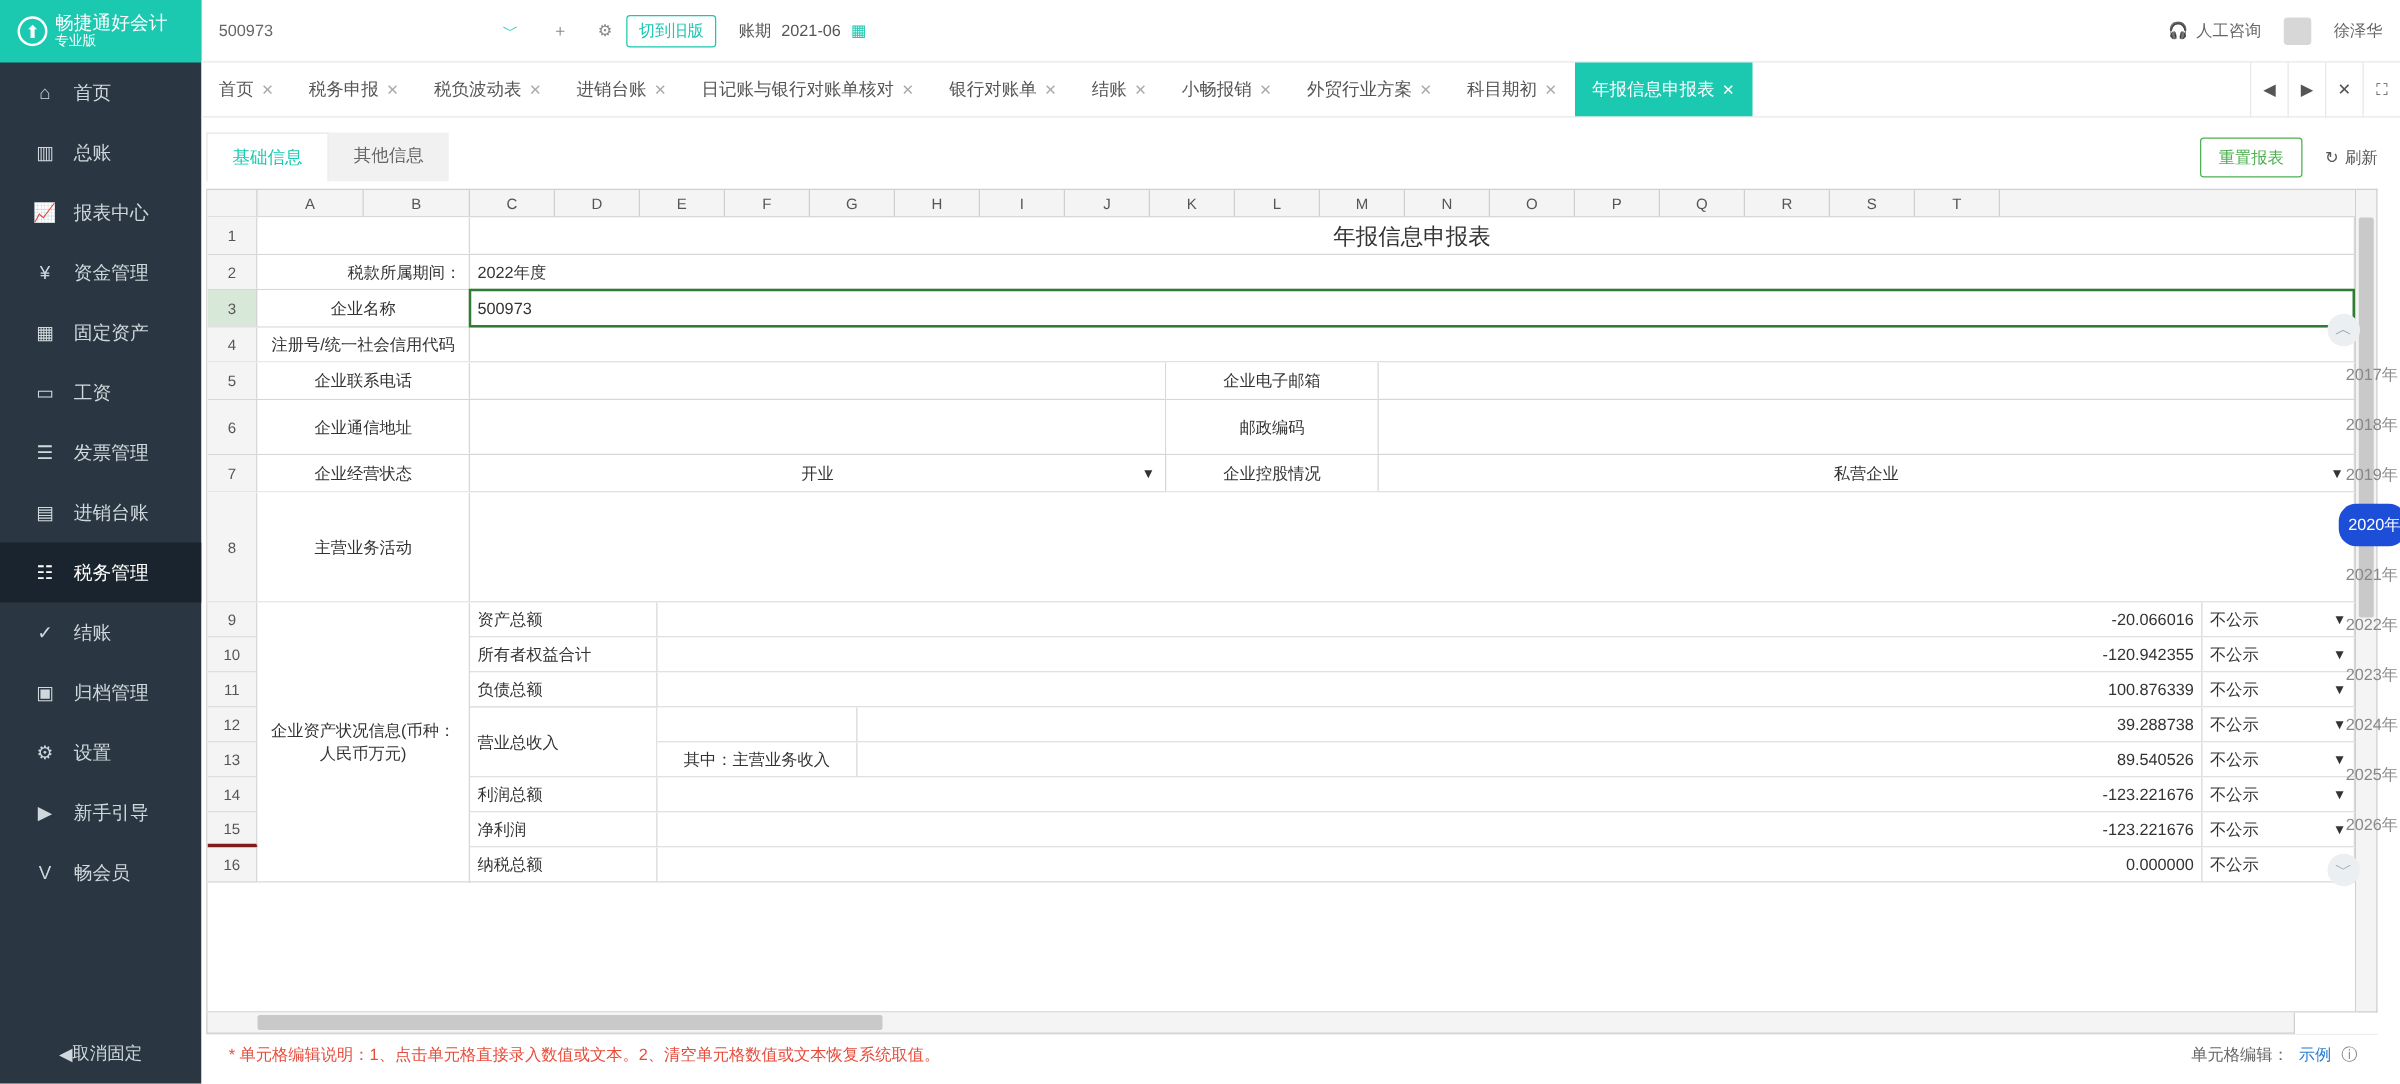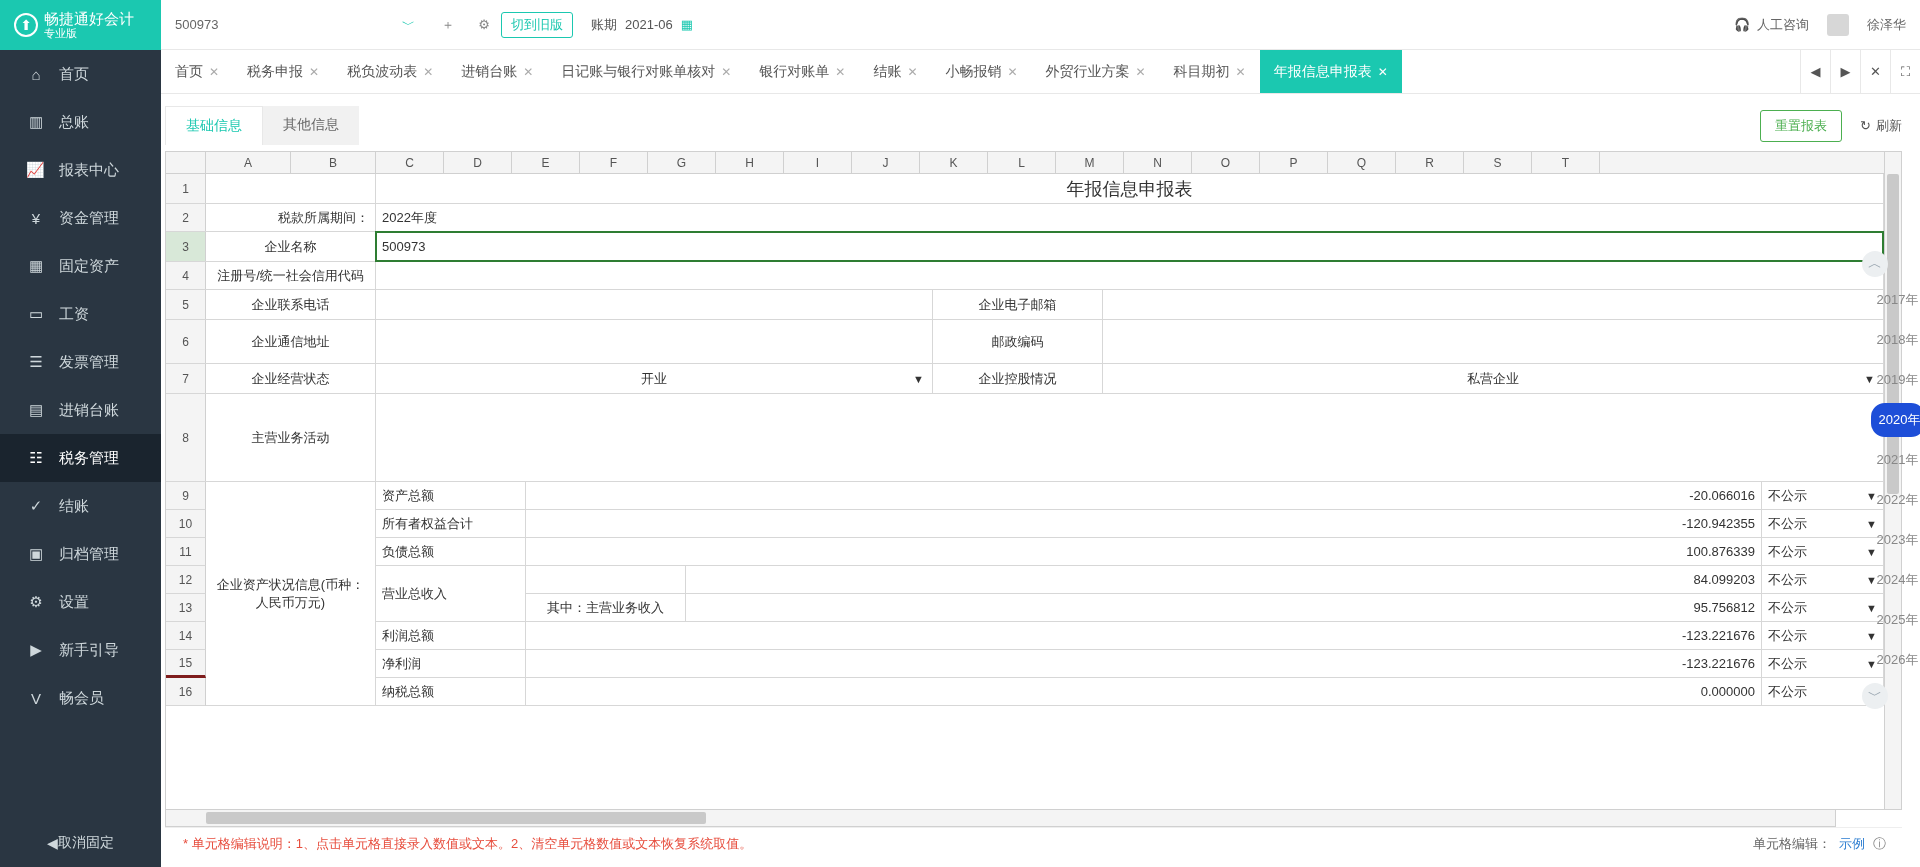--- a/index.html
+++ b/index.html
@@ -393,29 +393,29 @@
                       <span>不公示</span>
                       <span class="sel-arrow">▼</span>
                     </div>
                 </div>
 
                 <div style="display:flex;">
                   <div class="cell" style="width:150px;height:56px;border-bottom:1px solid #d7d7d7;">营业总收入</div>
                   <div style="flex:1;display:flex;flex-direction:column;">
                     <div class="grid-row rowh-28">
                       <div class="cell" style="width:160px;"></div>
-                      <div class="cell wide num">84.099203</div>
+                      <div class="cell wide num">39.288738</div>
                       <div class="cell half2">
                           <span>不公示</span>
                           <span class="sel-arrow">▼</span>
                         </div>
                     </div>
                     <div class="grid-row rowh-28">
                       <div class="cell" style="width:160px;justify-content:center;">其中：主营业务收入</div>
-                      <div class="cell wide num">95.756812</div>
+                      <div class="cell wide num">89.540526</div>
                       <div class="cell half2">
                           <span>不公示</span>
                           <span class="sel-arrow">▼</span>
                         </div>
                     </div>
                   </div>
                 </div>
 
                 <div class="grid-row rowh-28">
                   <div class="cell" style="width:150px;">利润总额</div>

